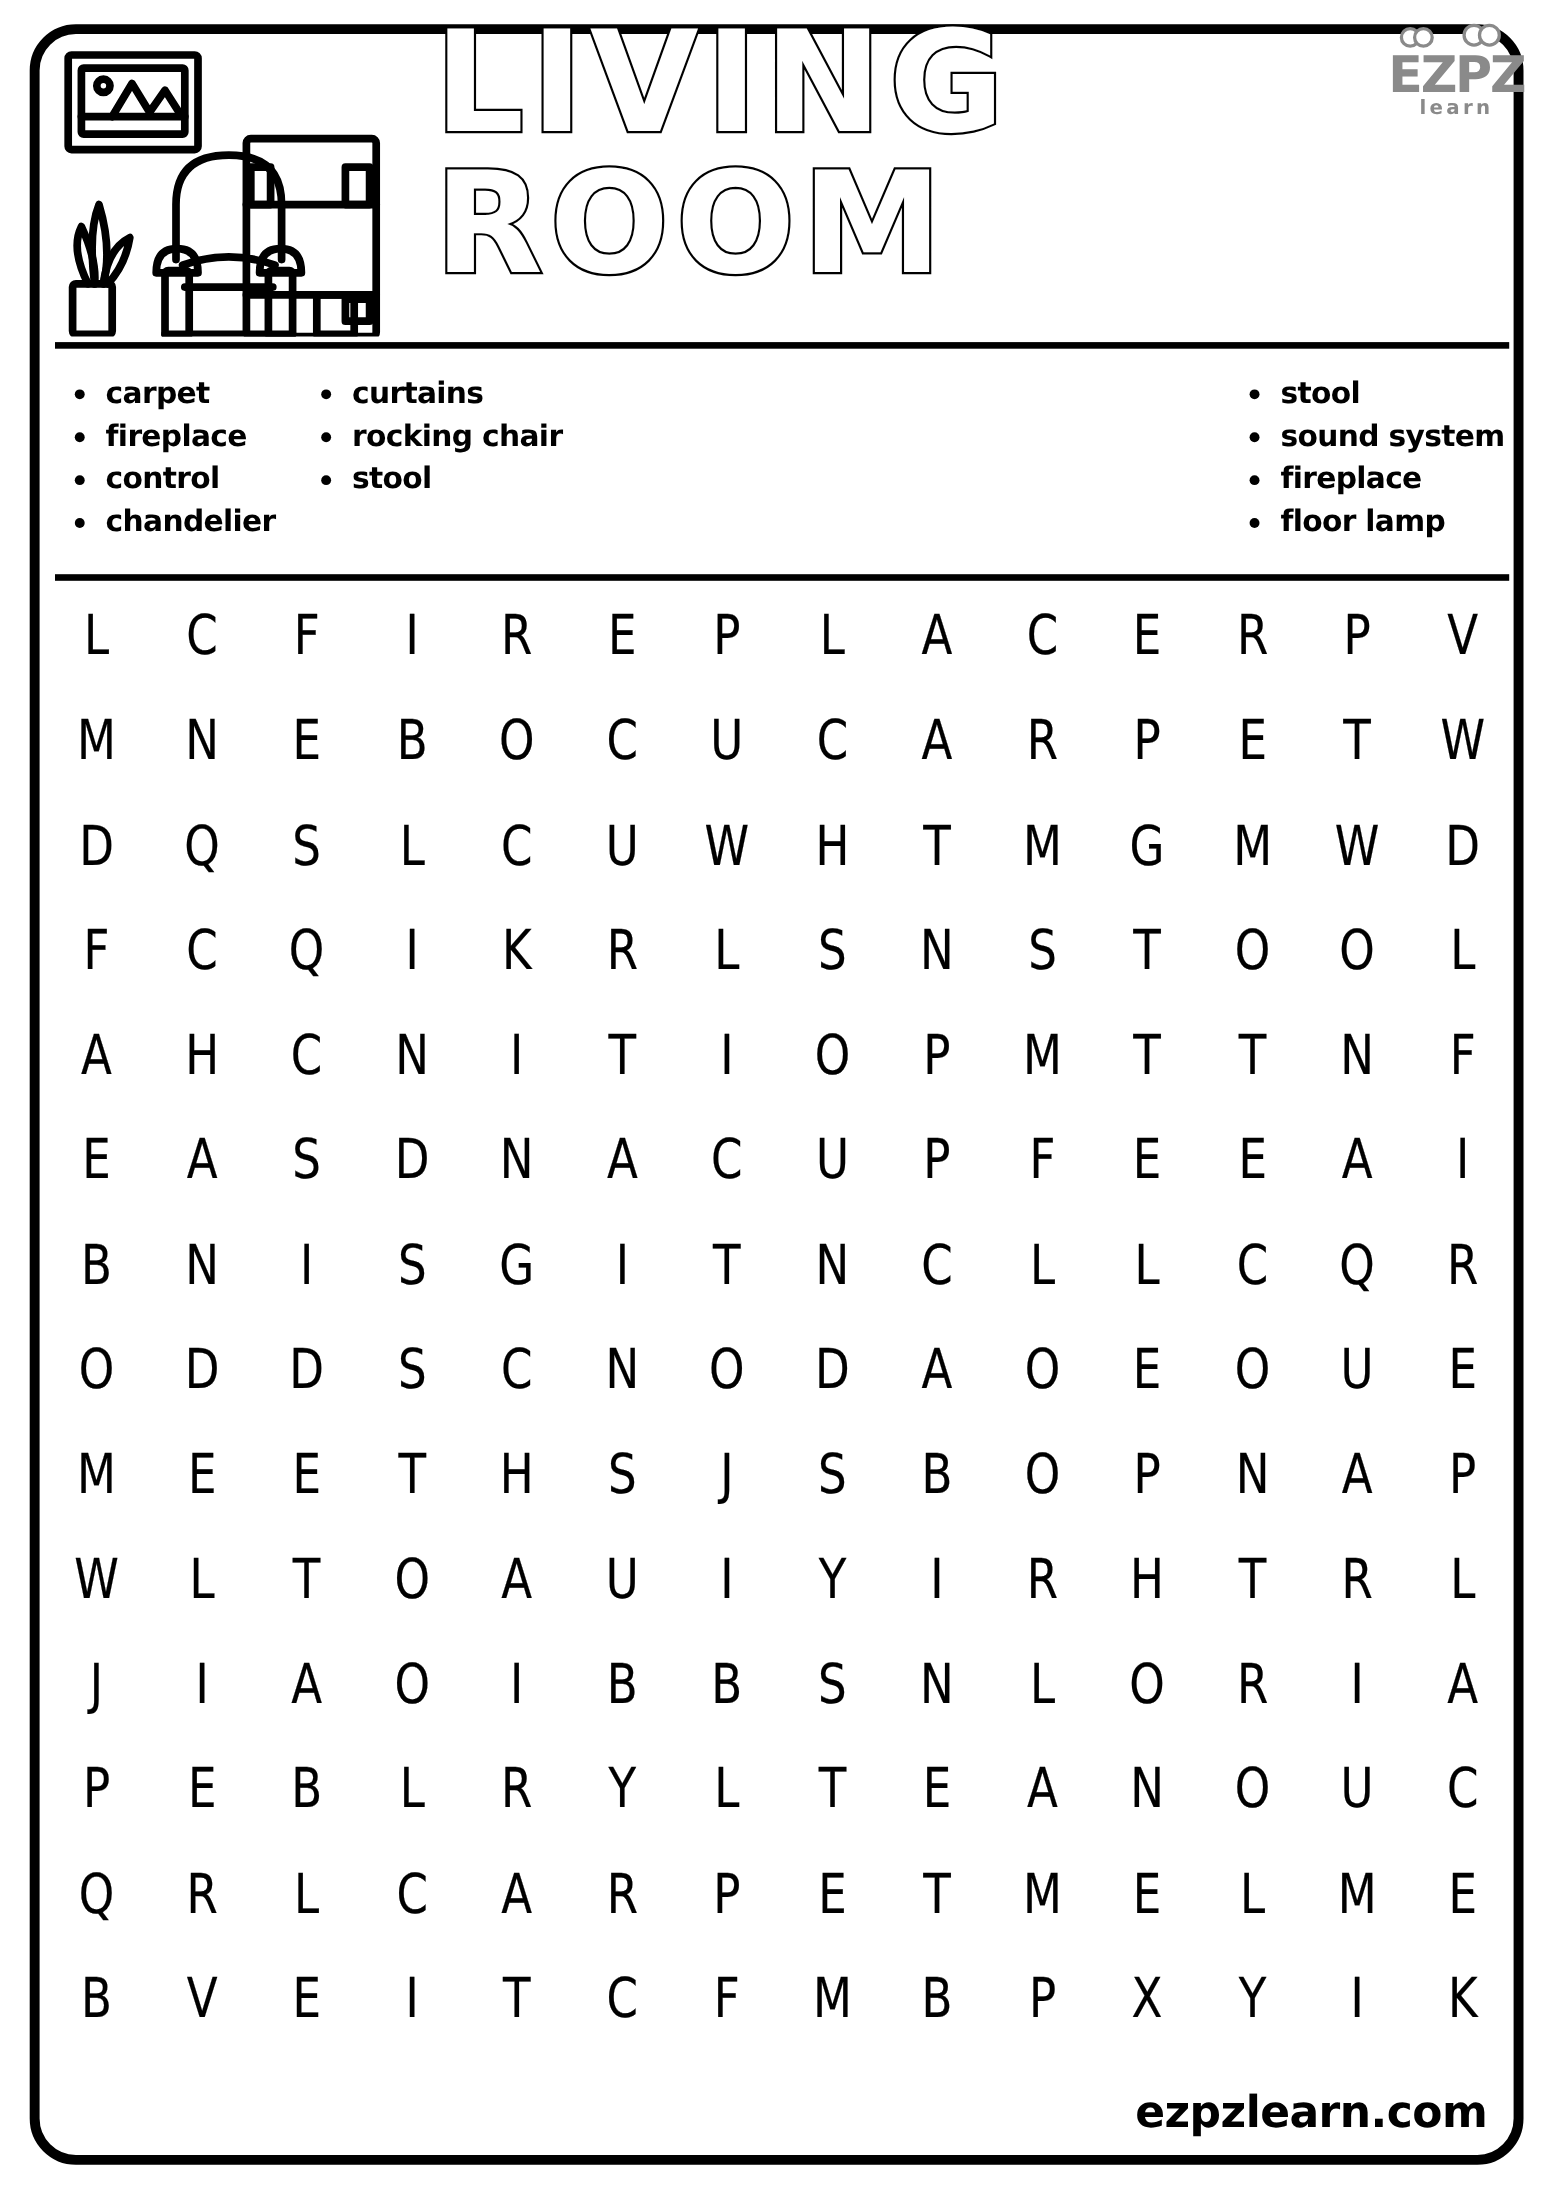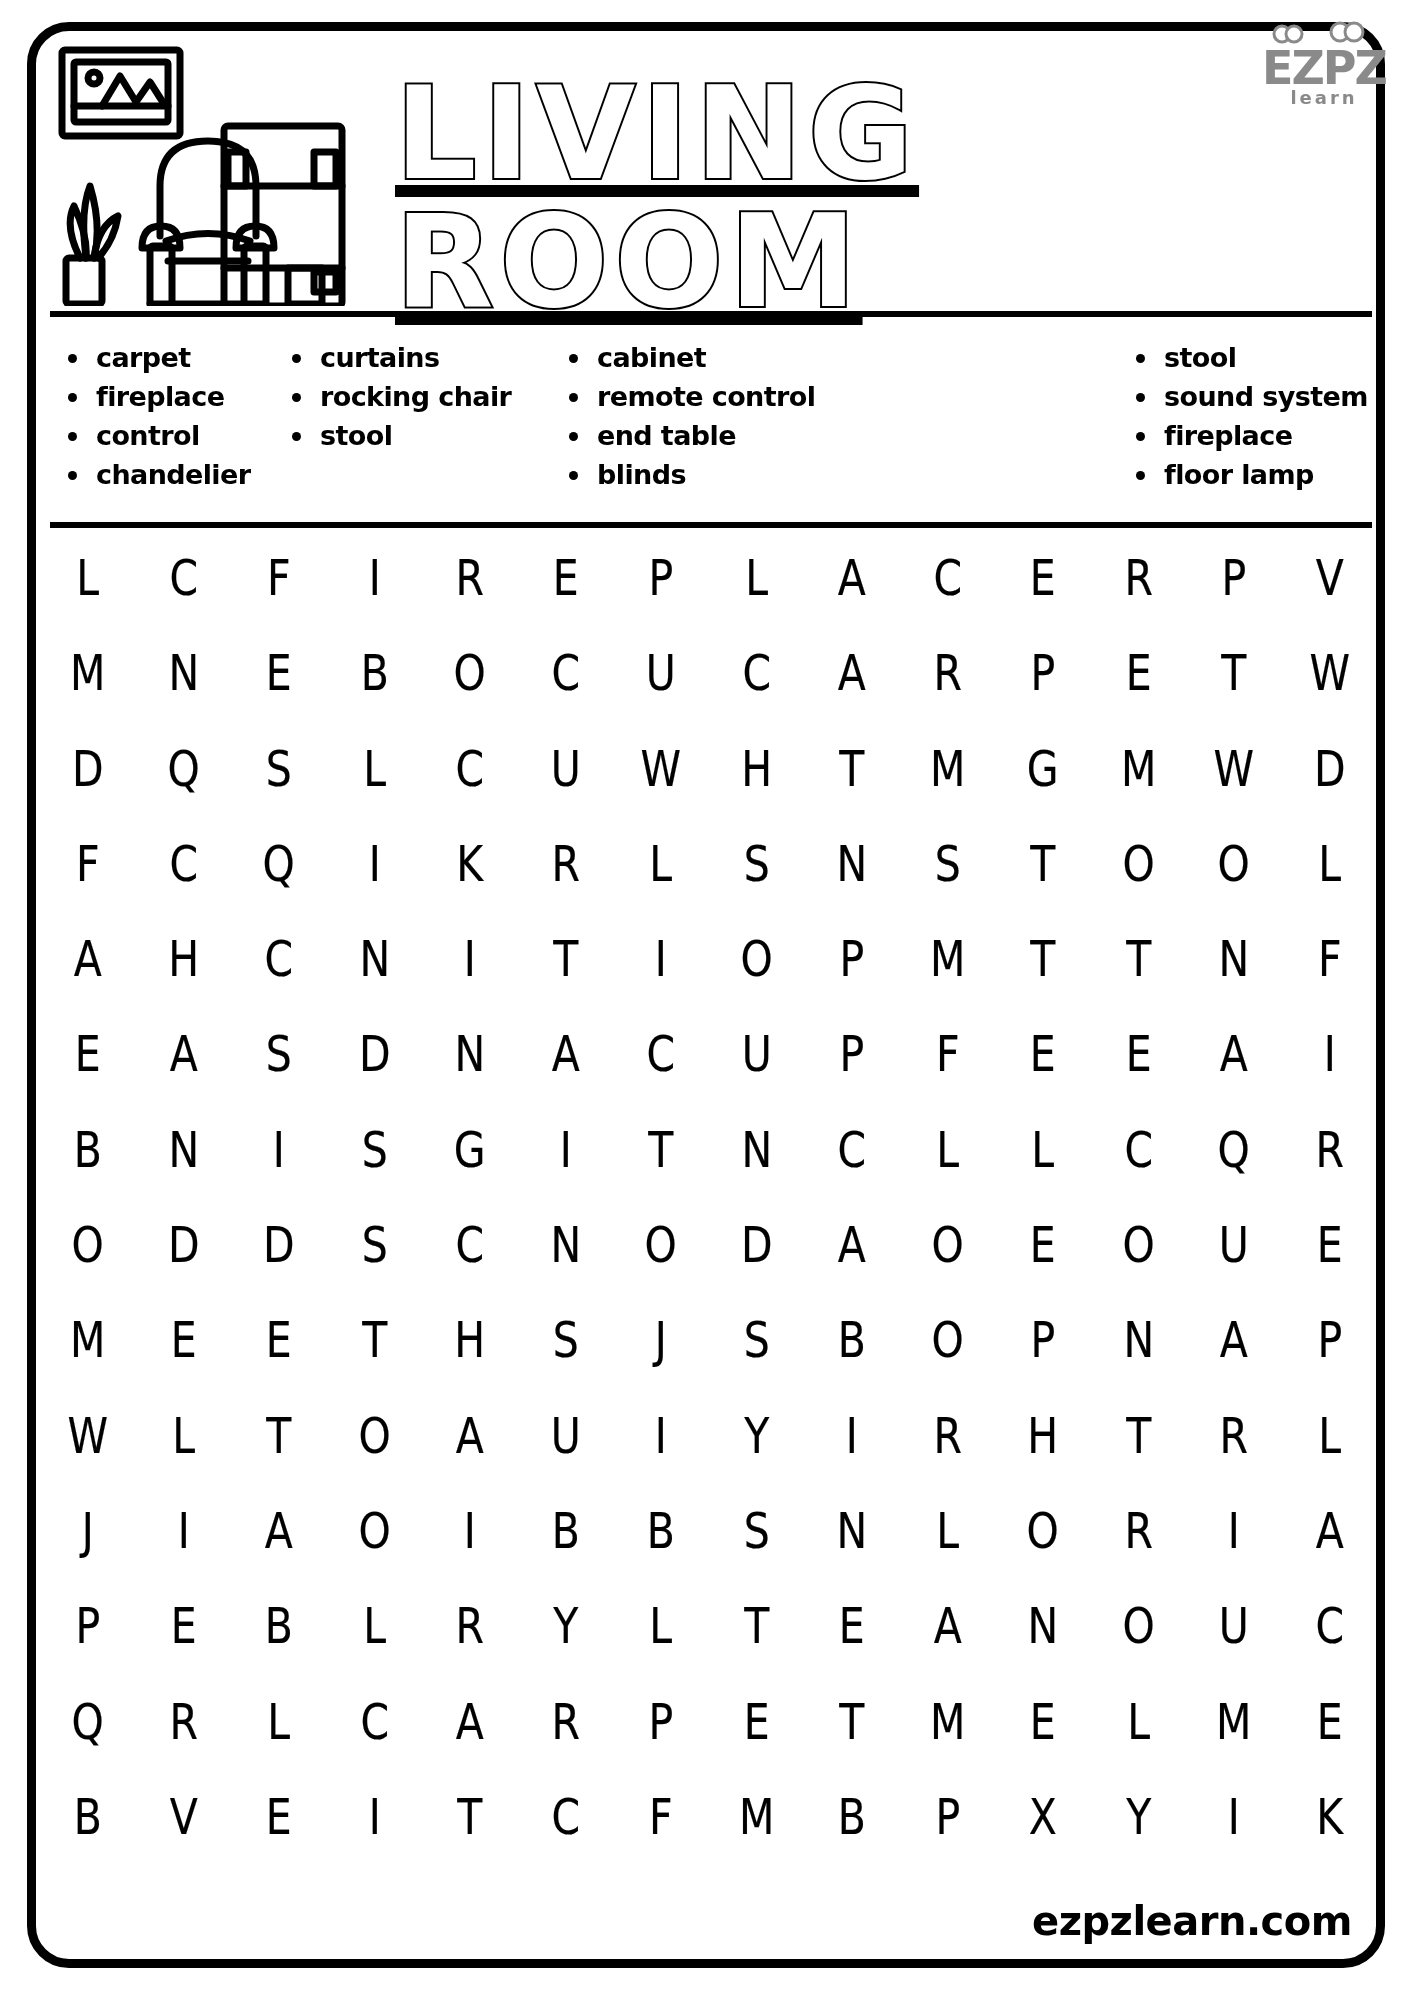--- a/index.html
+++ b/index.html
@@ -3,21 +3,21 @@
 <meta charset="utf-8">
 <style>
   html, body { margin: 0; padding: 0; background: #ffffff; }
   body { width: 1414px; height: 2000px; position: relative; overflow: hidden;
          font-family: "DejaVu Sans", sans-serif; color: #000; }
   .frame { position: absolute; left: 27px; top: 22px; width: 1358px; height: 1946px;
            box-sizing: border-box; border: 9px solid #000; border-radius: 42px; }
   .illustration { position: absolute; left: 58px; top: 36px; width: 290px; height: 270px; }
   .logo { position: absolute; left: 1262px; top: 20px; width: 124px; height: 88px; }
   .title { position: absolute; left: 395px; top: 128px; width: 985px; height: 140px;
-           display: flex; align-items: center; justify-content: center; text-decoration: underline; }
+           display: flex; align-items: flex-end; justify-content: center; }
   .title span { font-family: "DejaVu Sans", sans-serif; font-weight: bold; font-size: 128px;
                 letter-spacing: 6px; color: #fff; -webkit-text-stroke: 4px #000;
                 paint-order: stroke fill; line-height: 1; }
   .divider { position: absolute; left: 50px; width: 1322px; height: 6px; background: #000; }
   .words { position: absolute; left: 0; top: 338px; width: 1148px; height: 170px; }
   .word-col { position: absolute; top: 0; list-style: none; margin: 0; padding: 0; }
   .word-col li { position: relative; height: 39px; line-height: 39px; font-weight: bold;
                  font-size: 27px; font-family: "DejaVu Sans", sans-serif; white-space: nowrap;
                  letter-spacing: -0.6px; }
   .word-col li .bullet { position: absolute; left: -28px; top: 16px; width: 9px; height: 9px;
@@ -88,26 +88,20 @@
     <li><span class="bullet"></span><span>carpet</span></li>
     <li><span class="bullet"></span><span>fireplace</span></li>
     <li><span class="bullet"></span><span>control</span></li>
     <li><span class="bullet"></span><span>chandelier</span></li>
   </ul>
   <ul class="word-col" style="left:320px;">
     <li><span class="bullet"></span><span>curtains</span></li>
     <li><span class="bullet"></span><span>rocking chair</span></li>
     <li><span class="bullet"></span><span>stool</span></li>
   </ul>
-  <ul class="word-col" style="left:597px;">
-    <li><span class="bullet"></span><span>cabinet</span></li>
-    <li><span class="bullet"></span><span>remote control</span></li>
-    <li><span class="bullet"></span><span>end table</span></li>
-    <li><span class="bullet"></span><span>blinds</span></li>
-  </ul>
   <ul class="word-col" style="left:1164px;">
     <li><span class="bullet"></span><span>stool</span></li>
     <li><span class="bullet"></span><span>sound system</span></li>
     <li><span class="bullet"></span><span>fireplace</span></li>
     <li><span class="bullet"></span><span>floor lamp</span></li>
   </ul>
 </div>
 
 <div class="divider" style="top:522px;"></div>
 

